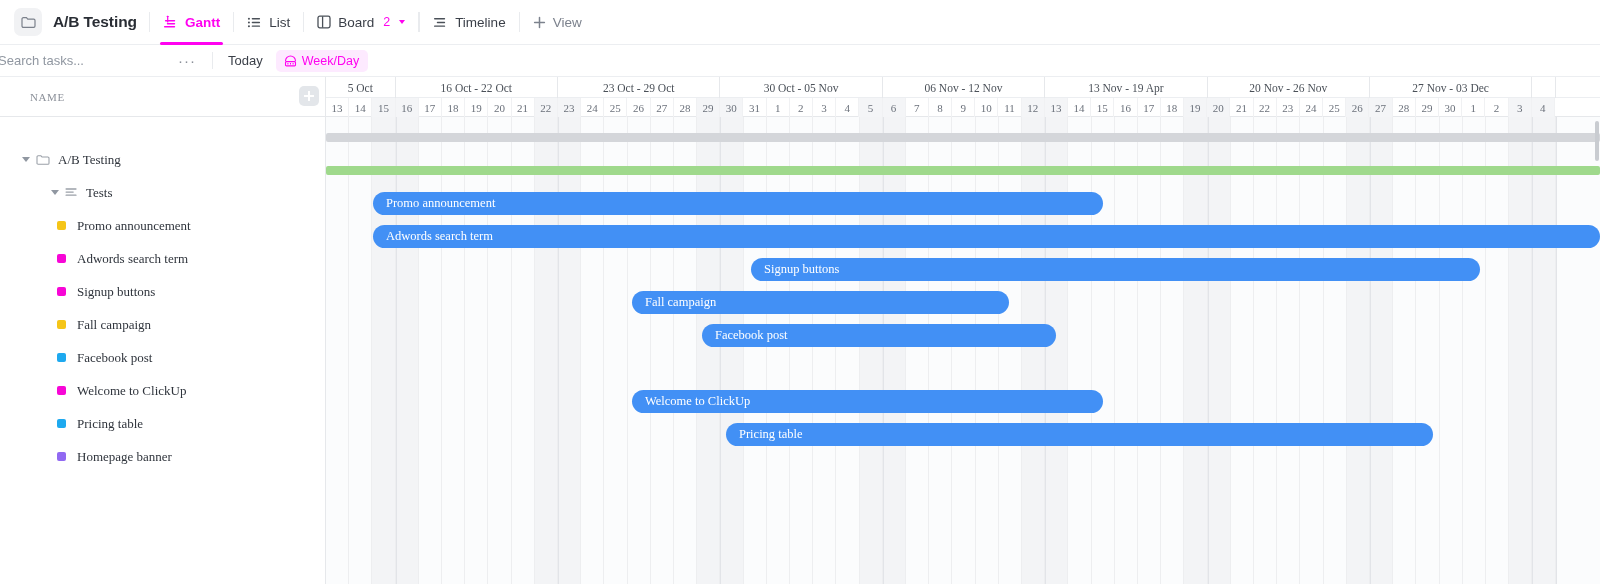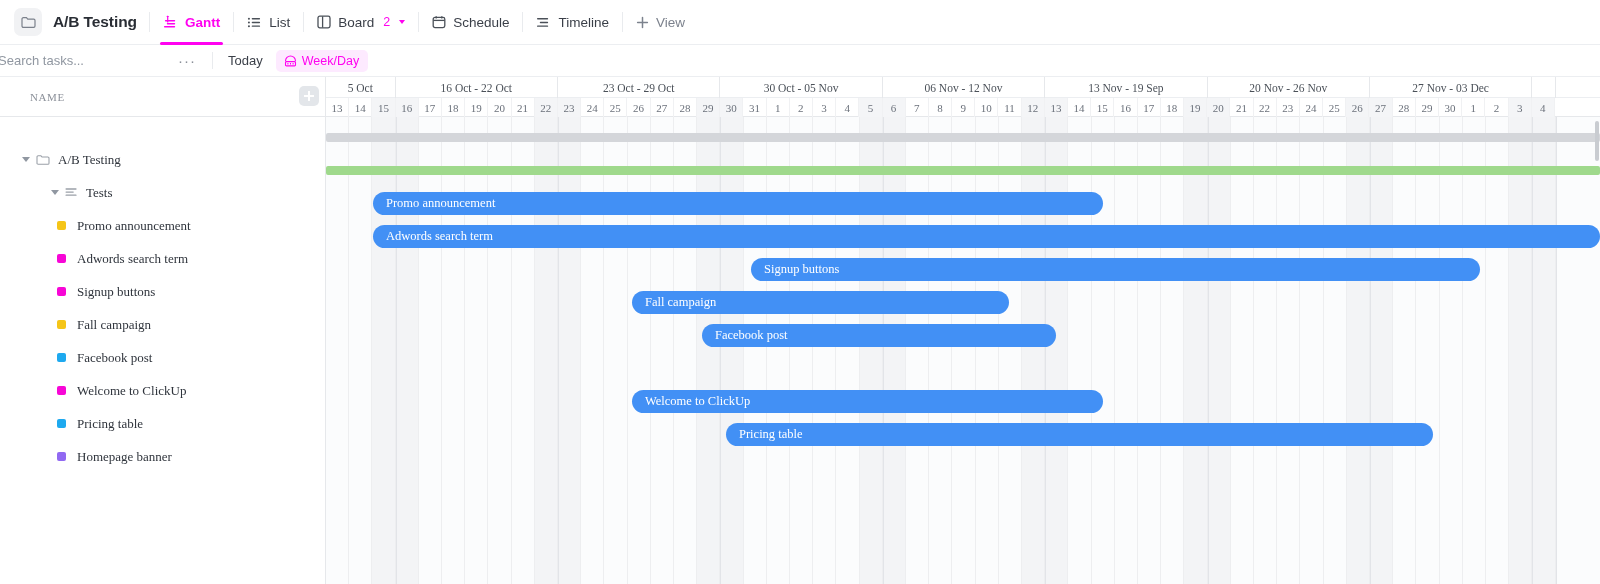--- a/index.html
+++ b/index.html
@@ -265,28 +265,20 @@
     <svg width="14" height="14" viewBox="0 0 14 14">
       <rect x="1" y="1.2" width="12" height="11.6" rx="1.8" fill="none" stroke="#4a5058" stroke-width="1.3"></rect>
       <path d="M5.6 1.4 L5.6 12.6" stroke="#4a5058" stroke-width="1.3"></path>
     </svg>
     <span>Board</span>
     <span class="board-count">2</span>
     <span class="caret-mini"></span>
   </div>
   <div class="vdiv"></div>
 
-  <div class="view-tab">
-    <svg width="14" height="14" viewBox="0 0 14 14">
-      <rect x="1.2" y="2.4" width="11.6" height="10.2" rx="1.8" fill="none" stroke="#4a5058" stroke-width="1.3"></rect>
-      <path d="M1.4 5.4 L12.6 5.4" stroke="#4a5058" stroke-width="1.3"></path>
-      <path d="M4.2 1.2 L4.2 3.4 M9.8 1.2 L9.8 3.4" stroke="#4a5058" stroke-width="1.3"></path>
-    </svg>
-    <span>Schedule</span>
-  </div>
   <div class="vdiv"></div>
 
   <div class="view-tab">
     <svg width="15" height="13" viewBox="0 0 16 14">
       <rect x="1" y="2.2" width="12" height="1.5" rx=".7" fill="#4a5058"></rect>
       <rect x="4" y="6.2" width="9" height="1.5" rx=".7" fill="#4a5058"></rect>
       <rect x="1" y="10.2" width="12" height="1.5" rx=".7" fill="#4a5058"></rect>
     </svg>
     <span>Timeline</span>
   </div>
@@ -387,21 +379,21 @@
           <div class="week-cell" style="width: 162.4px;">
             <span>23 Oct - 29 Oct</span>
           </div>
           <div class="week-cell" style="width: 162.4px;">
             <span>30 Oct - 05 Nov</span>
           </div>
           <div class="week-cell" style="width: 162.4px;">
             <span>06 Nov - 12 Nov</span>
           </div>
           <div class="week-cell" style="width: 162.4px;">
-            <span>13 Nov - 19 Sep</span>
+            <span>13 Nov - 19 Apr</span>
           </div>
           <div class="week-cell" style="width: 162.4px;">
             <span>20 Nov - 26 Nov</span>
           </div>
           <div class="week-cell" style="width: 162.4px;">
             <span>27 Nov - 03 Dec</span>
           </div>
           <div class="week-cell" style="width: 23.2px;">
             <span></span>
           </div>

